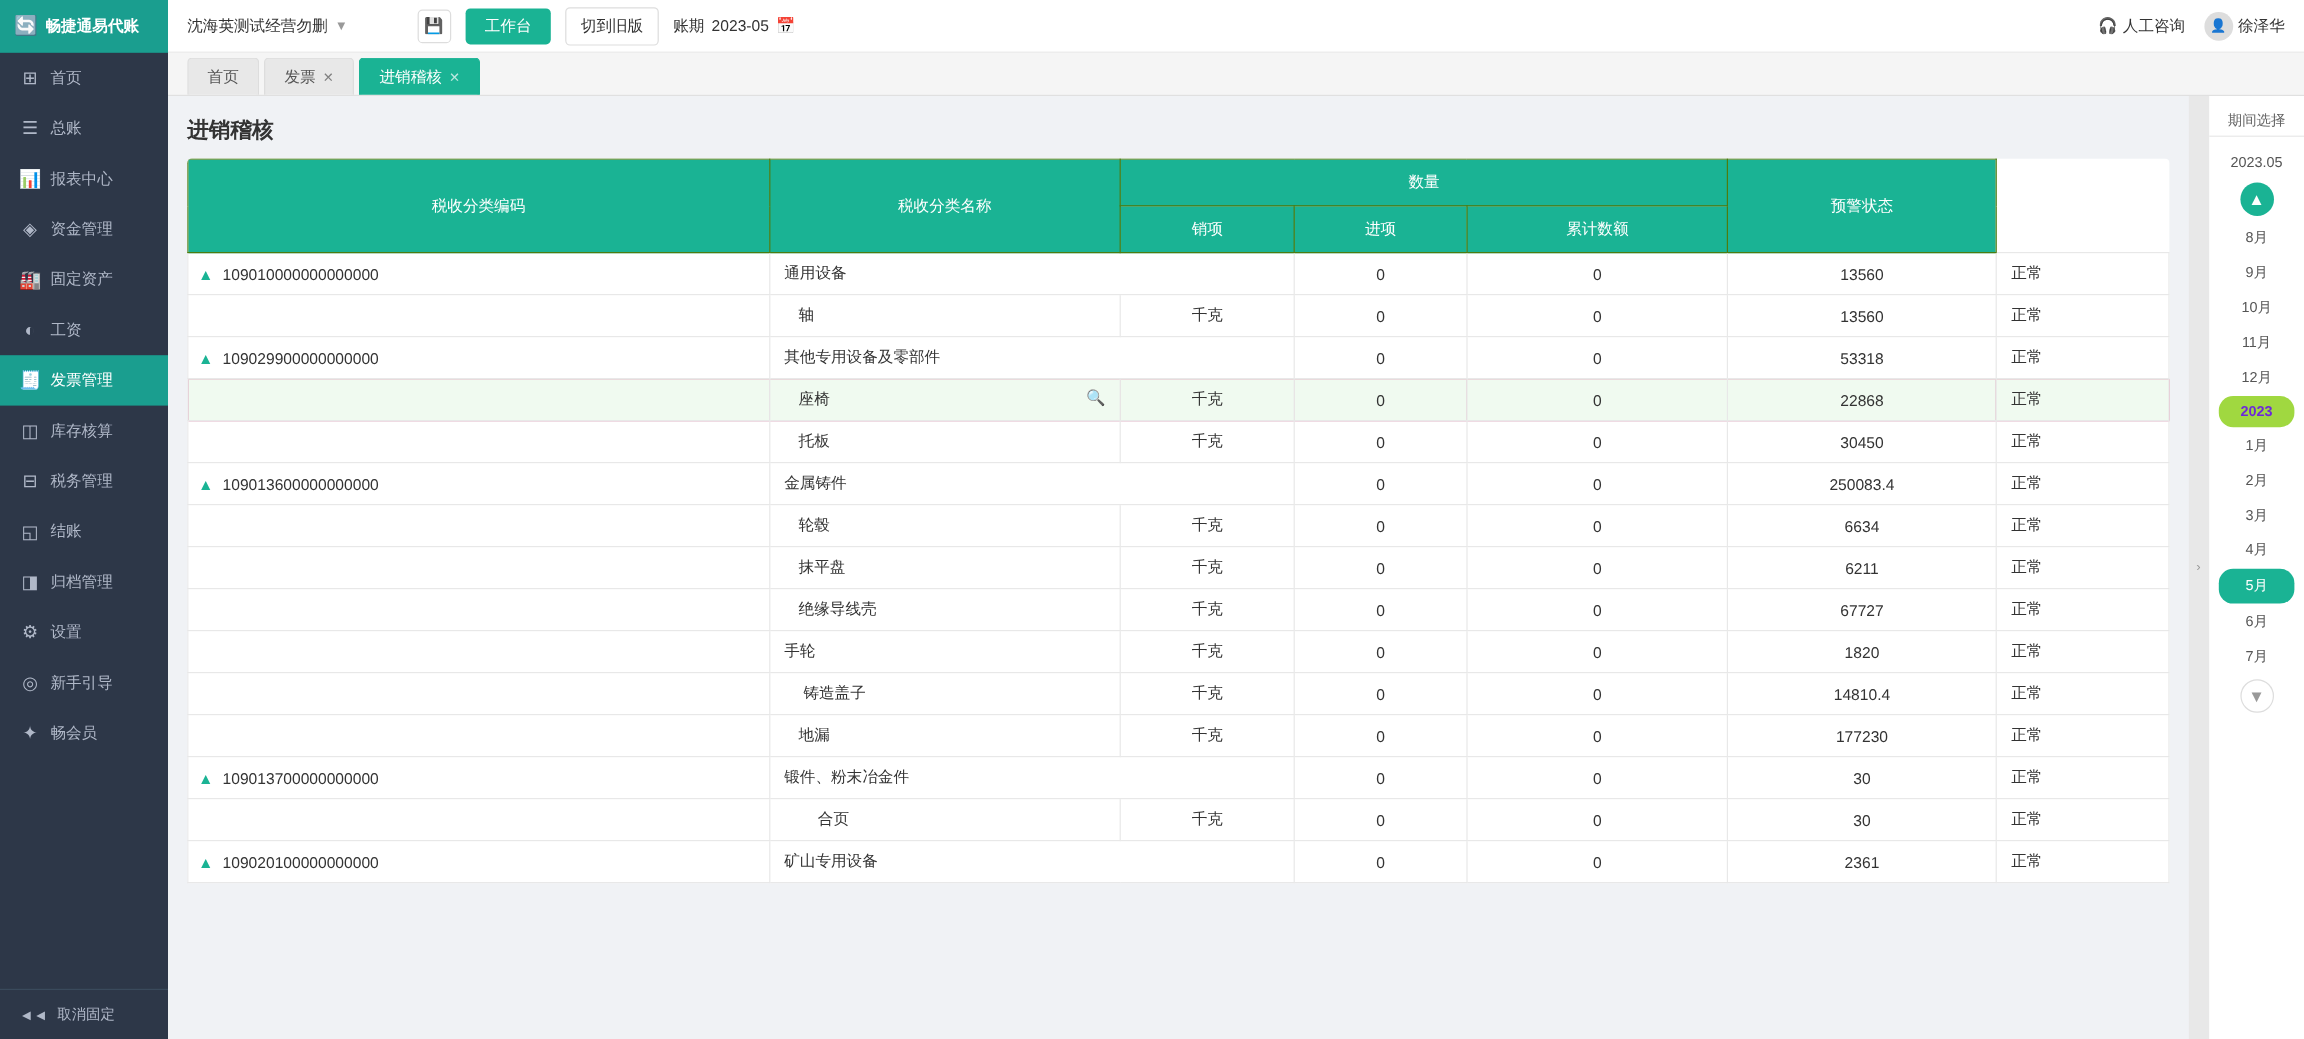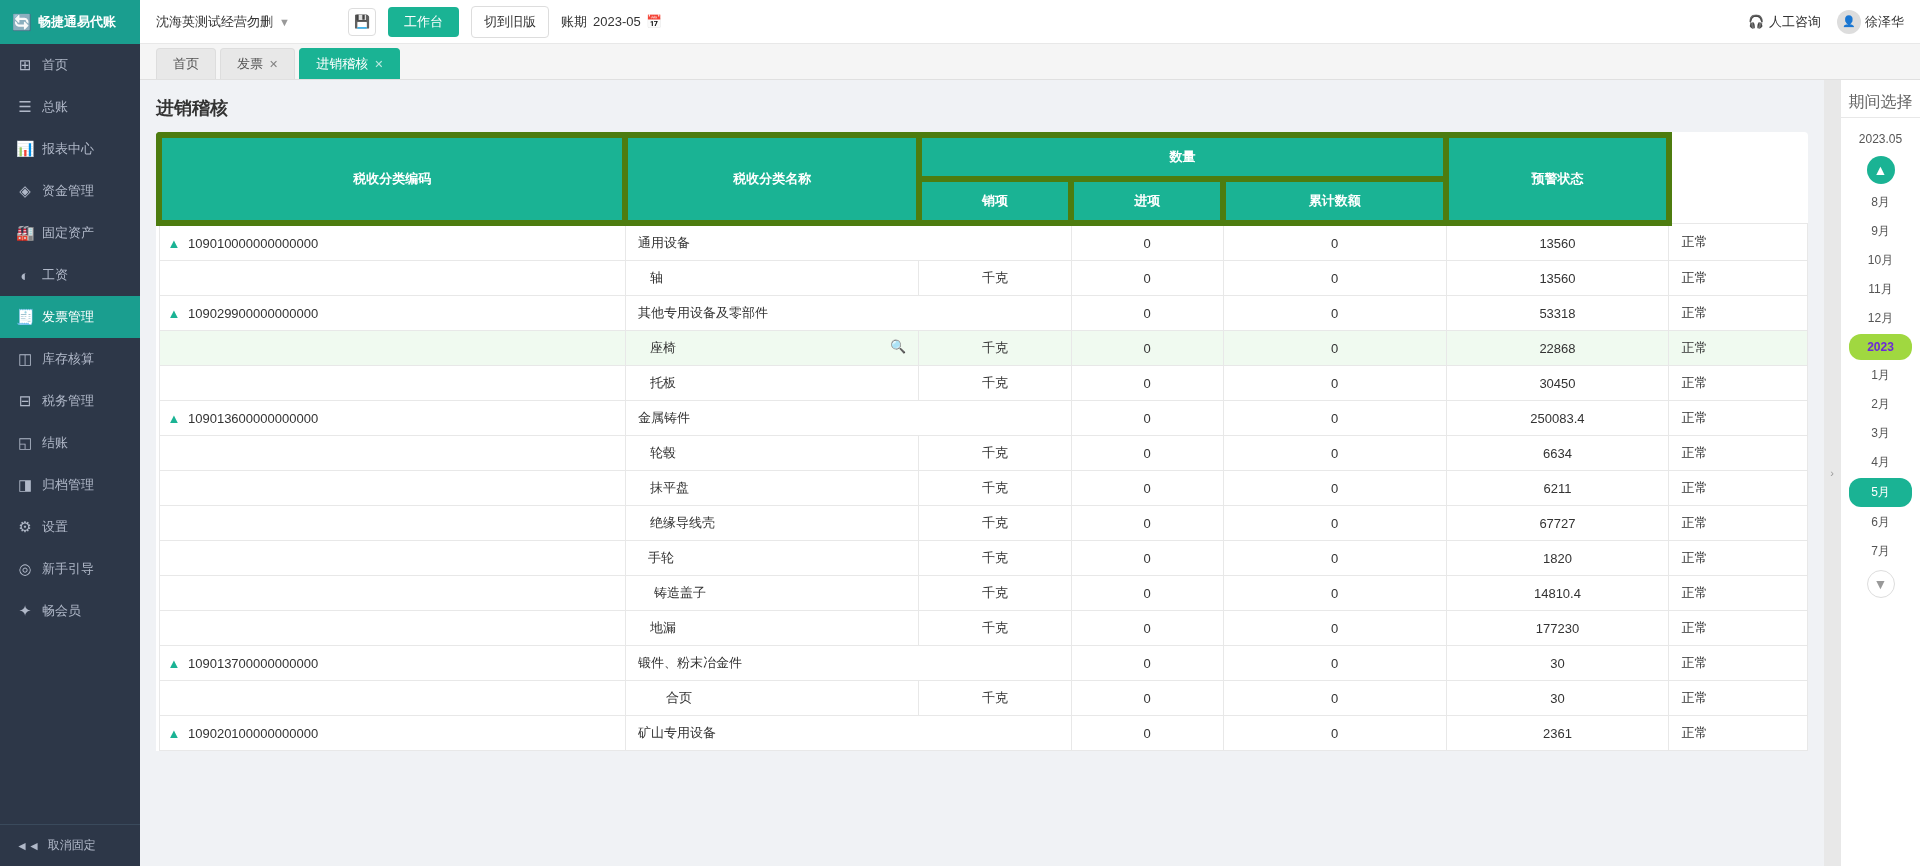--- a/index.html
+++ b/index.html
@@ -255,23 +255,23 @@
     table {
       width: 100%;
       border-collapse: collapse;
       background: white;
     }
     thead tr th {
       background: #1ab394;
       color: white;
       padding: 10px 12px;
       text-align: center;
-      font-weight: bold;
-      font-size: 13px;
-      border: 6px solid #4d7c0f;
+      font-weight: normal;
+      font-size: 13px;
+      border: 1px solid #4d7c0f;
       white-space: nowrap;
     }
     tbody tr td {
       padding: 8px 12px;
       border: 1px solid #e8e8e8;
       font-size: 13px;
       color: #333;
     }
     tbody tr.highlighted { background: #be185d; }
     tbody tr.highlighted td { background: #f0faf0; }
@@ -283,21 +283,21 @@
       width: 80px;
       background: white;
       border-left: 1px solid #e8e8e8;
       display: flex;
       flex-direction: column;
       align-items: center;
       padding: 8px 0;
       flex-shrink: 0;
     }
     .right-panel-title {
-      font-size: 16px;
+      font-size: 12px;
       color: #666;
       margin-bottom: 8px;
       text-align: center;
       padding: 4px;
       border-bottom: 1px solid #e8e8e8;
       width: 100%;
       text-align: center;
     }
     .period-item {
       width: 100%;
@@ -589,21 +589,21 @@
         
       </td>
       <td class="td-center">千克</td>
       <td class="td-center">0</td>
       <td class="td-center">0</td>
       <td class="td-center">67727</td>
       <td>正常</td>
     </tr>
               <tr>
       <td style="padding-left:20px;"></td>
-      <td style="padding-left:22px;">
+      <td style="padding-left:12px;">
         手轮
         
       </td>
       <td class="td-center">千克</td>
       <td class="td-center">0</td>
       <td class="td-center">0</td>
       <td class="td-center">1820</td>
       <td>正常</td>
     </tr>
               <tr>

